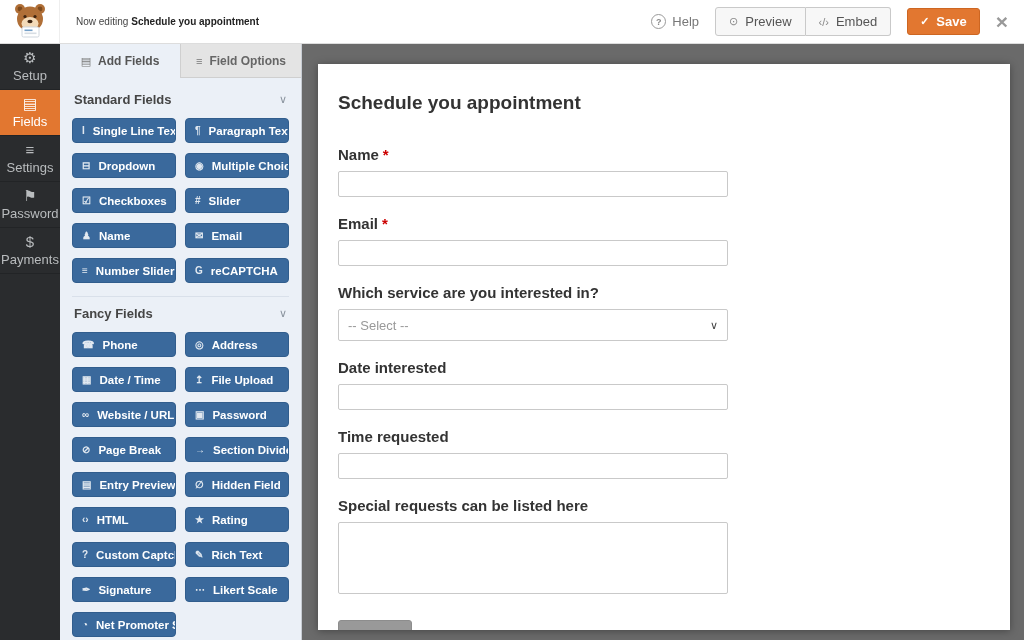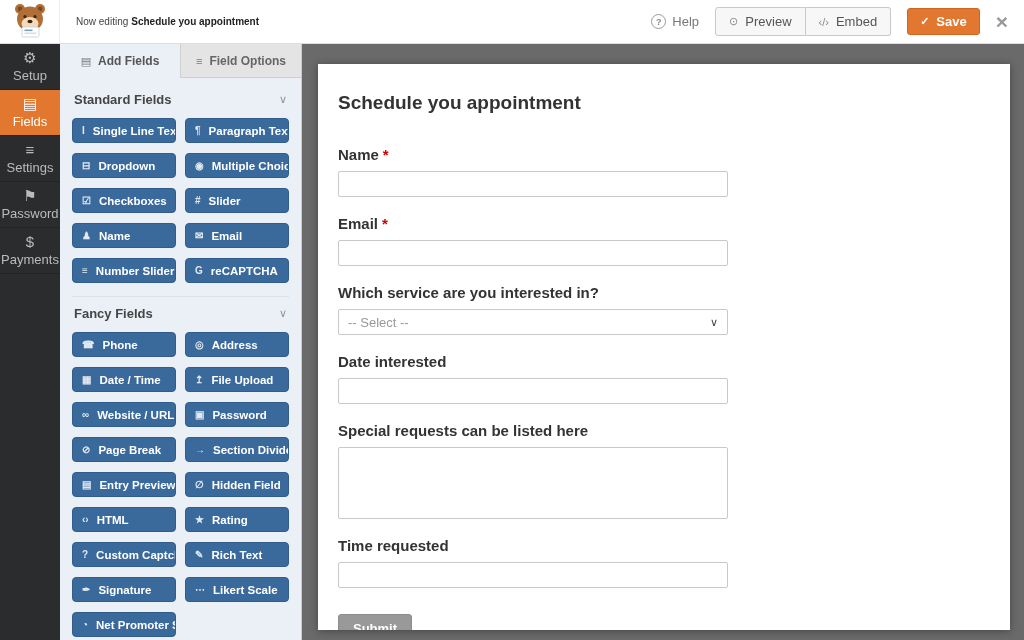--- a/index.html
+++ b/index.html
@@ -57,21 +57,21 @@
   
   .canvas{position:absolute;top:44px;left:302px;right:0;bottom:0;background:#6a6a6a;}
   .form-panel{position:absolute;left:16px;top:20px;width:692px;bottom:10px;background:#fff;
     box-shadow:0 1px 8px rgba(0,0,0,.35);box-sizing:border-box;padding:20px;overflow:hidden;}
   .form-title{font-size:19px;font-weight:700;color:#333;margin:8px 0 32px;line-height:22px;}
   .f-group{margin-bottom:18px;width:390px;cursor:pointer;}
   .f-label{font-size:15px;font-weight:700;color:#333;margin-bottom:8px;}
   .req{color:#cc0000;margin-left:4px;font-weight:700;}
   .box{border:1px solid #c9c9c9;border-radius:2px;background:#fff;box-sizing:border-box;}
   .f-input{height:26px;}
-  .f-select{height:26px;display:flex;align-items:center;justify-content:space-between;
+  .f-select{height:32px;display:flex;align-items:center;justify-content:space-between;
     padding:0 9px;color:#999;font-size:13px;}
   .chev2{color:#444;font-size:11px;}
   .f-textarea{height:72px;}
   .submit{margin-top:8px;background:#999;border:1px solid #8d8d8d;color:#fff;font-size:13px;
     font-weight:700;padding:6px 14px;border-radius:3px;cursor:pointer;}
 </style>
 </head>
 <body>
 
 <div class="topbar">
@@ -348,29 +348,29 @@
         <div class="f-group">
           <div class="f-label">
             <span>Date interested</span>
           </div>
           <div class="f-input box"></div>
 
         </div>
 
         <div class="f-group">
           <div class="f-label">
+            <span>Time requested</span>
+          </div>
+          <div class="f-input box"></div>
+
+        </div>
+
+        <div class="f-group">
+          <div class="f-label">
             <span>Special requests can be listed here</span>
           </div>
 
           <div class="f-textarea box"></div>
         </div>
-
-        <div class="f-group">
-          <div class="f-label">
-            <span>Time requested</span>
-          </div>
-          <div class="f-input box"></div>
-
-        </div>
       </div>
     <button class="submit">Submit</button>
   </div>
 </div>
 
 </body></html>

